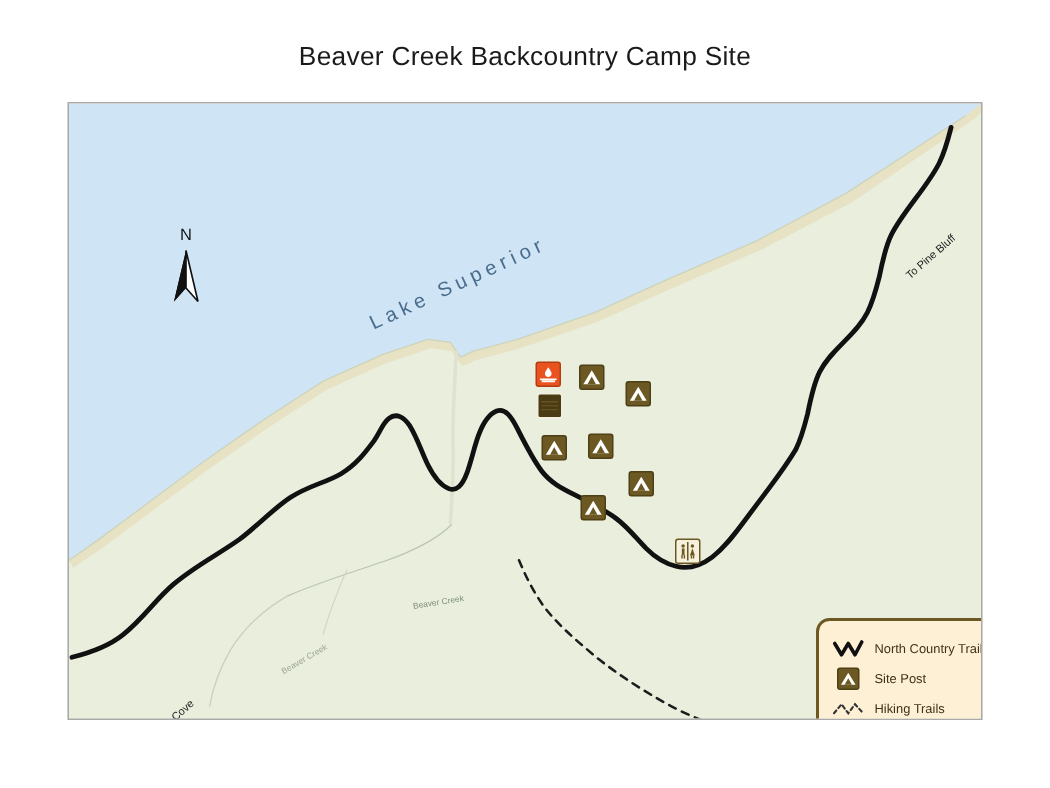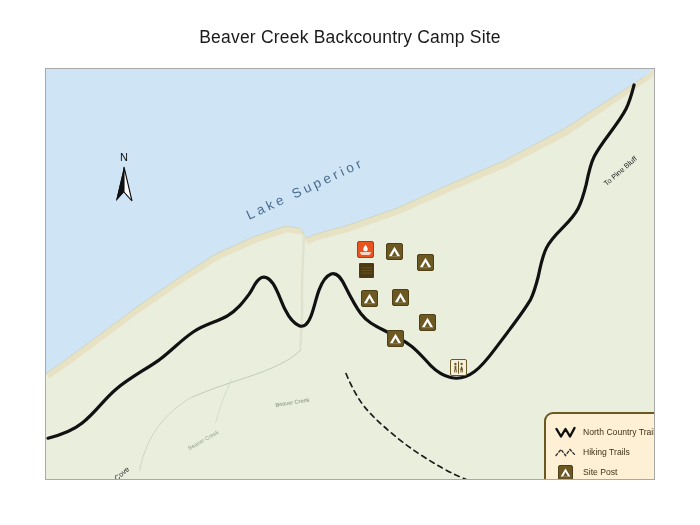--- a/index.html
+++ b/index.html
@@ -224,34 +224,34 @@
           <div class="leg-row">
             <div class="leg-ico">
               <svg width="21" height="13" viewBox="0 0 21 13">
                 <path d="M1.5 3 L6 10.5 L10.5 3 L15 10.5 L19.5 2" fill="none" stroke="#111" stroke-width="2.4" stroke-linecap="round" stroke-linejoin="round"></path>
               </svg>
             </div>
             <div class="leg-lbl">North Country Trail</div>
           </div>
           <div class="leg-row">
             <div class="leg-ico">
-              <svg width="21" height="13" viewBox="0 0 21 13">
-                <path d="M1 9.5 L6 3.5 L10.5 9.5 L15 3.5 L20 9" fill="none" stroke="#333" stroke-width="1.4" stroke-dasharray="2.4 2.1" stroke-linecap="round"></path>
-              </svg>
-            </div>
-            <div class="leg-lbl">Hiking Trails</div>
-          </div>
-          <div class="leg-row">
-            <div class="leg-ico">
               <div class="sq" style="background:#6b5822;border:1px solid #4e3f16">
                 <svg viewBox="0 0 16 16">
                   <polygon points="8,3 14,13 2,13" fill="#ffffff"></polygon>
                   <polygon points="8,7.5 11,13 5,13" fill="#6b5822"></polygon>
                 </svg>
               </div>
             </div>
             <div class="leg-lbl">Site Post</div>
           </div>
+          <div class="leg-row">
+            <div class="leg-ico">
+              <svg width="21" height="13" viewBox="0 0 21 13">
+                <path d="M1 9.5 L6 3.5 L10.5 9.5 L15 3.5 L20 9" fill="none" stroke="#333" stroke-width="1.4" stroke-dasharray="2.4 2.1" stroke-linecap="round"></path>
+              </svg>
+            </div>
+            <div class="leg-lbl">Hiking Trails</div>
+          </div>
         </div>
     </div>
 
   </div>
 </div>
 
 </body></html>

